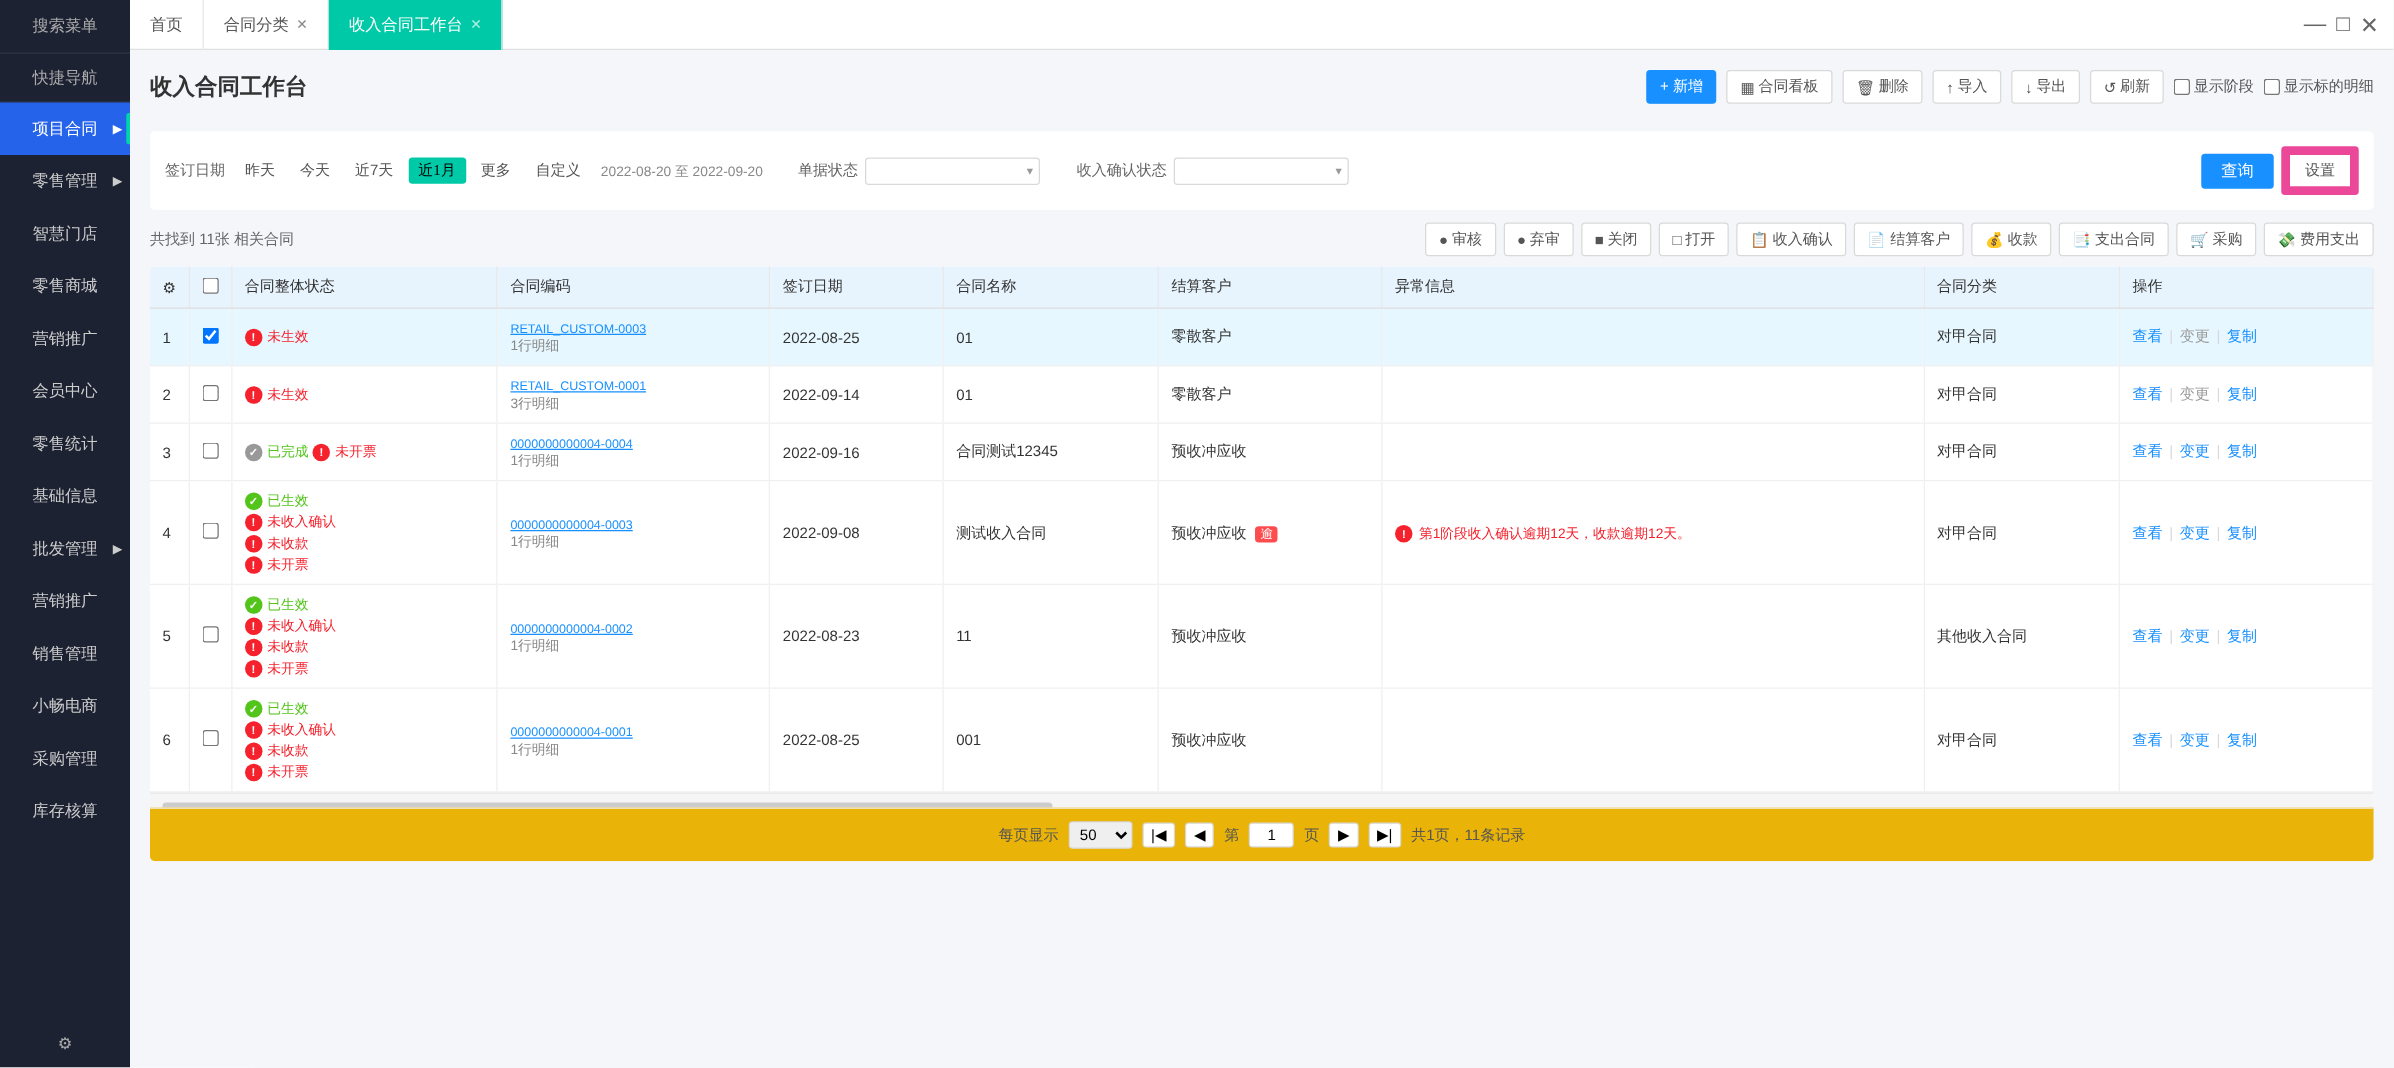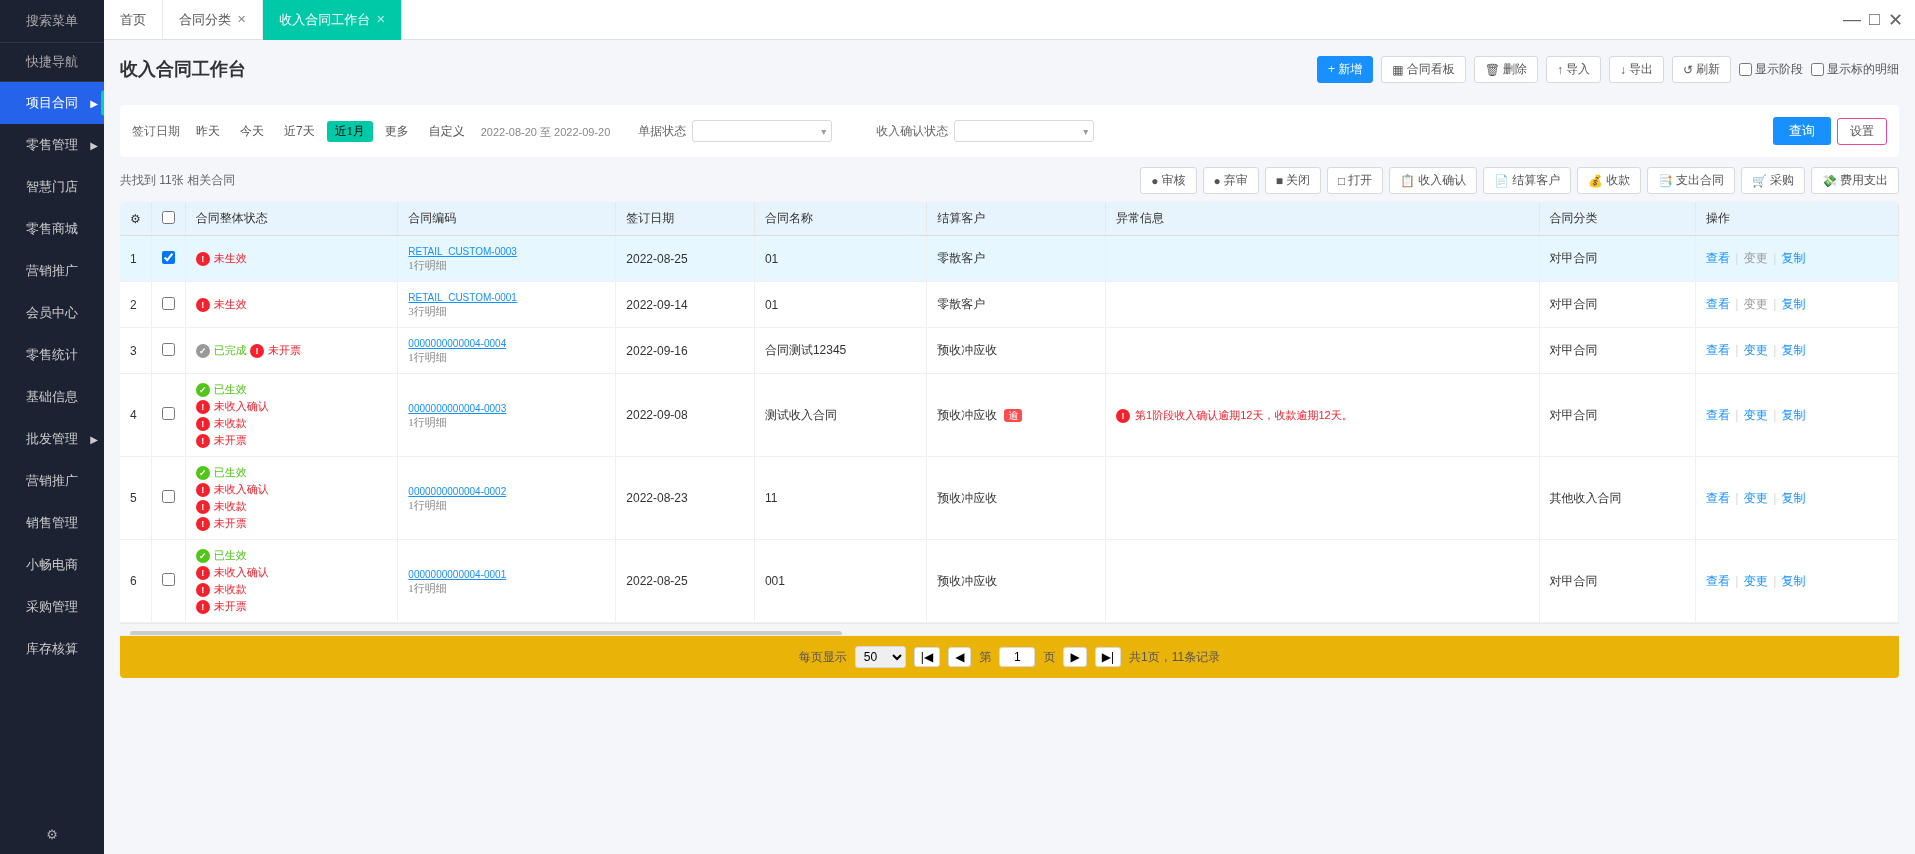--- a/index.html
+++ b/index.html
@@ -45,21 +45,21 @@
     .filter-label { font-size: 12px; color: #666; }
     .filter-date-options { display: flex; gap: 4px; }
     .filter-date-btn { padding: 2px 8px; font-size: 12px; cursor: pointer; border-radius: 3px; color: #555; }
     .filter-date-btn.active { background: #00c9a7; color: #000000; border-radius: 3px; font-family: Liberation Serif, serif; }
     .filter-date-range { font-size: 11px; color: #888; margin-top: 2px; }
     .filter-select { border: 1px solid #d9d9d9; border-radius: 3px; padding: 3px 24px 3px 8px; font-size: 12px; color: #555; background: #fff; min-width: 140px; appearance: none; cursor: pointer; position: relative; }
     .select-wrapper { position: relative; display: inline-block; }
     .select-wrapper::after { content: '▾'; position: absolute; right: 6px; top: 50%; transform: translateY(-50%); font-size: 10px; color: #999; pointer-events: none; }
     .filter-expand { color: #00c9a7; font-size: 12px; cursor: pointer; margin-left: auto; }
     .filter-query-btn { background: #1890ff; color: #fff; border: none; border-radius: 3px; padding: 5px 16px; font-size: 13px; cursor: pointer; }
-    .filter-set-btn { background: #fff; color: #555; border: 1px solid #ec4899; border-radius: 3px; padding: 4px 12px; font-size: 12px; cursor: pointer; }
+    .filter-set-btn { background: #fff; color: #555; border: 7px solid #ec4899; border-radius: 3px; padding: 4px 12px; font-size: 12px; cursor: pointer; }
 
     
     .status-tabs { display: flex; gap: 0; margin-bottom: 10px; border-bottom: 2px solid #e8e8e8; }
     .status-tab { padding: 6px 14px; font-size: 13px; cursor: pointer; color: #555; border-bottom: 2px solid transparent; margin-bottom: -2px; }
     .status-tab.active { color: #00c9a7; border-bottom-color: #00c9a7; font-weight: 500; }
 
     
     .action-bar { display: flex; align-items: center; gap: 6px; margin-bottom: 8px; }
     .total-count { font-size: 12px; color: #666; margin-right: auto; }
     .action-btn { display: flex; align-items: center; gap: 3px; padding: 4px 10px; border: 1px solid #d9d9d9; background: #fff; border-radius: 3px; cursor: pointer; font-size: 12px; color: #555; }
@@ -71,21 +71,21 @@
     thead th { padding: 8px 10px; text-align: left; font-weight: 500; color: #333; border-bottom: 1px solid #ddd; border-right: 1px solid #e8e8e8; white-space: nowrap; }
     tbody tr { border-bottom: 1px solid #f0f0f0; }
     tbody tr.selected { background: #e6f7ff; }
     tbody tr.summary { background: #fef9ec; }
     tbody td { padding: 8px 10px; border-right: 1px solid #f0f0f0; vertical-align: middle; }
     .status-tag { display: inline-flex; align-items: center; gap: 2px; font-size: 11px; }
     .status-invalid { color: #f5222d; }
     .status-valid { color: #52c41a; }
     .status-complete { color: #52c41a; }
     .link { color: #1890ff; text-decoration: underline; cursor: pointer; font-size: 10px; }
-    .sub-text { font-size: 11px; color: #888; font-family: Liberation Serif, serif; }
+    .sub-text { font-size: 11px; color: #888; }
     .op-link { color: #1890ff; cursor: pointer; font-size: 12px; }
     .op-sep { color: #d9d9d9; margin: 0 2px; }
     .circle-icon { width: 14px; height: 14px; border-radius: 50%; display: inline-flex; align-items: center; justify-content: center; font-size: 9px; font-weight: bold; margin-right: 2px; }
     .circle-red { background: #f5222d; color: #fff; }
     .circle-green { background: #52c41a; color: #fff; }
     .circle-gray { background: #999; color: #fff; }
     .warn-text { color: #f5222d; font-size: 11px; }
 
     
     .pagination { display: flex; align-items: center; justify-content: center; padding: 10px 12px; gap: 8px; font-size: 12px; color: #555; background: #eab308; border-top: 1px solid #f0f0f0; }
@@ -229,21 +229,21 @@
           <div class="filter-date-range">2022-08-20 至 2022-09-20</div>
         </div>
         <div style="display:flex; align-items:center; gap:6px; margin-left:20px;">
           <span class="filter-label">单据状态</span>
           <div class="select-wrapper">
             <select class="filter-select">
               <option value=""></option>
             </select>
           </div>
         </div>
-        <div style="display:flex; align-items:center; gap:6px; margin-left:36px;">
+        <div style="display:flex; align-items:center; gap:6px; margin-left:21px;">
           <span class="filter-label">收入确认状态</span>
           <div class="select-wrapper">
             <select class="filter-select">
               <option value=""></option>
             </select>
           </div>
         </div>
         <div style="margin-left:auto; display:flex; gap:6px; align-items:center;">
           <button class="filter-query-btn">查询</button>
           <button class="filter-set-btn">设置</button>

